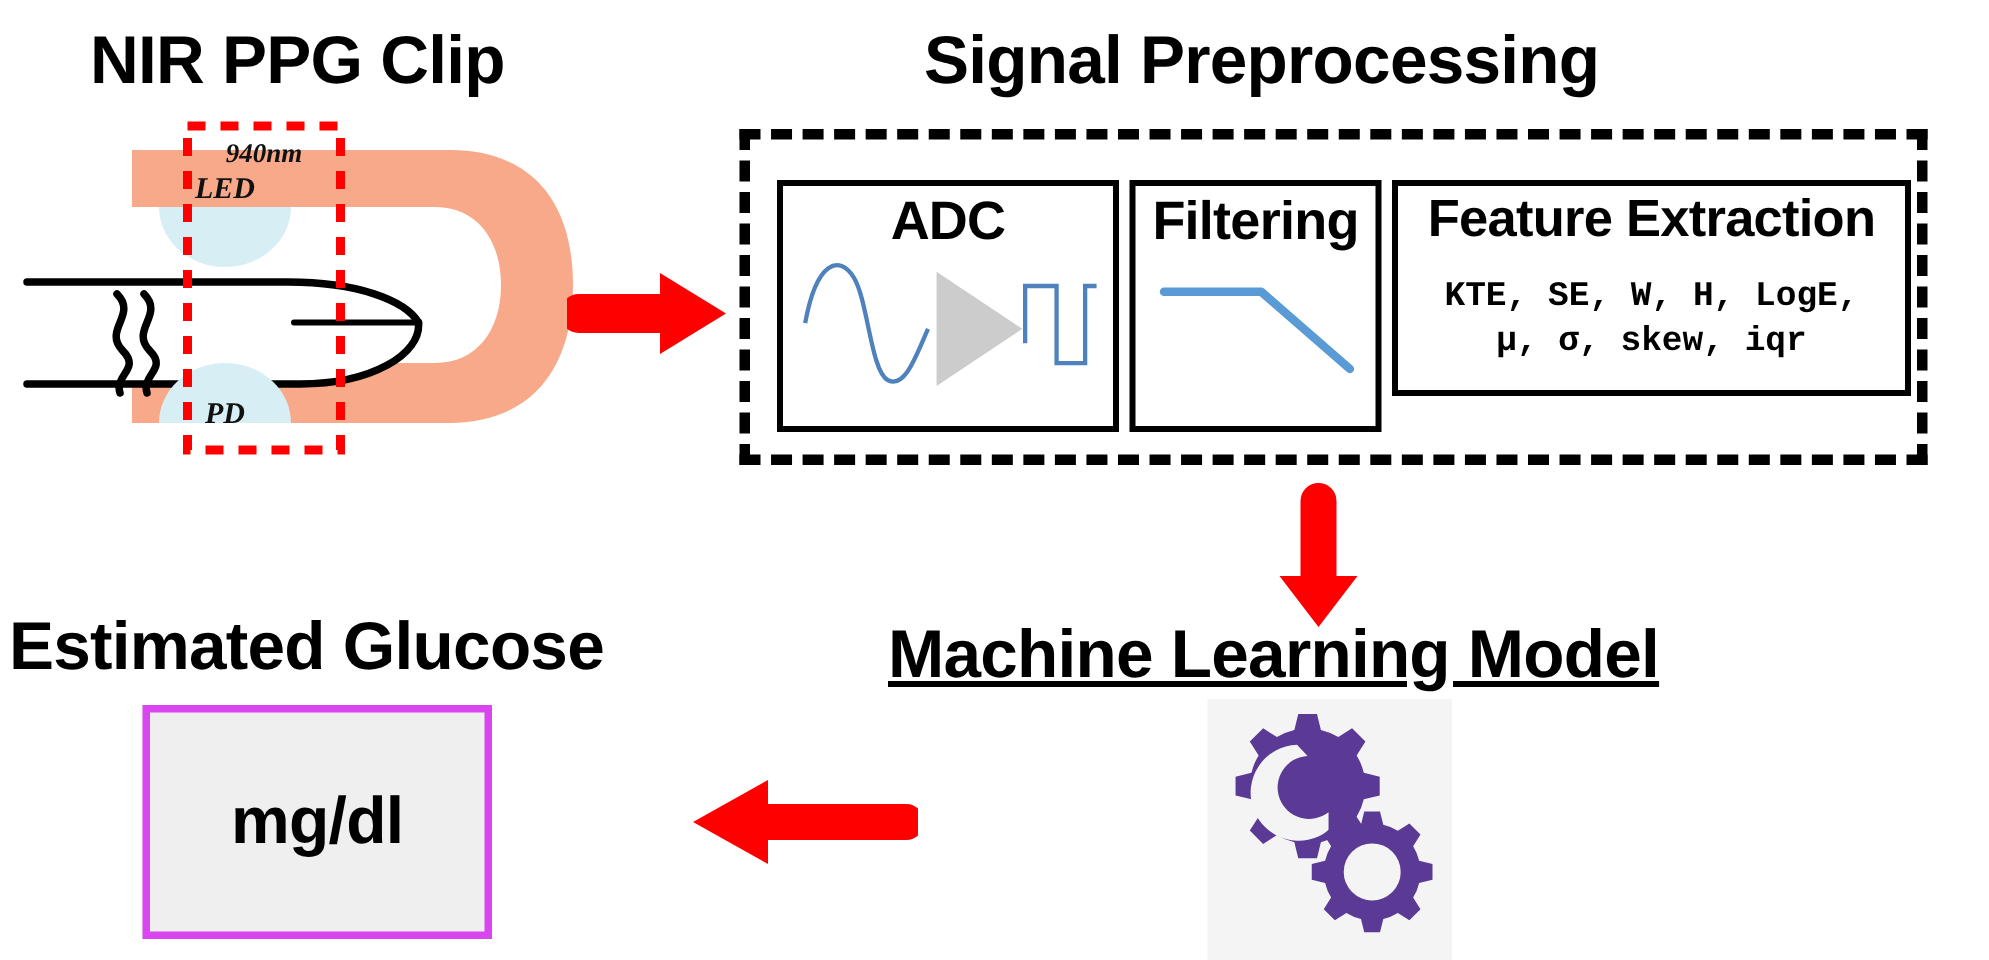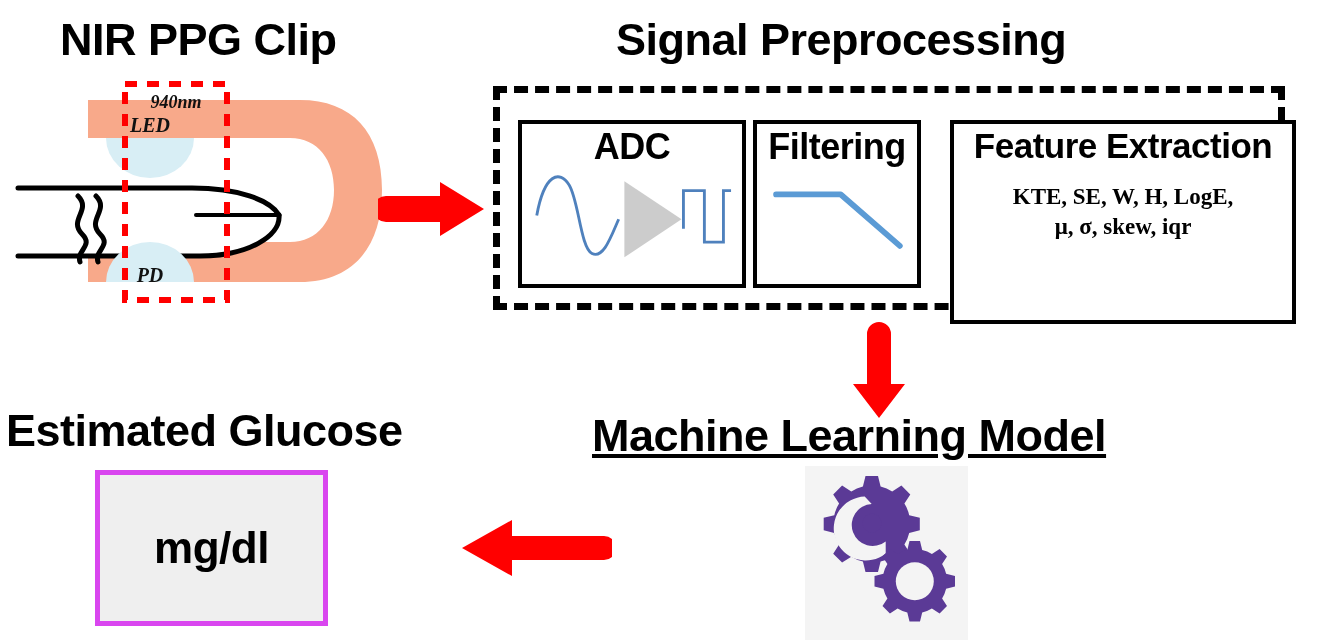--- a/index.html
+++ b/index.html
@@ -46,42 +46,42 @@
     background: #ffffff;
   }
   .sub-box {
     position: absolute;
     border: 4px solid #000000;
     background: #ffffff;
     box-sizing: border-box;
   }
   #adc-box     { left: 18px; top: 27px; width: 228px; height: 168px; }
   #filter-box  { left: 253px; top: 27px; width: 168px; height: 168px; }
-  #feature-box { left: 450px; top: 27px; width: 346px; height: 204px; }
+  #feature-box { left: 428px; top: 27px; width: 346px; height: 144px; }
 
   .sub-title {
     position: absolute;
     top: 2px;
     left: 0; right: 0;
     text-align: center;
     font-family: "Liberation Sans", sans-serif;
     font-weight: bold;
     font-size: 36px;
     color: #000000;
     white-space: nowrap;
     letter-spacing: -0.5px;
   }
   #feature-box .sub-title { font-size: 35px; }
 
   .feat-text {
     position: absolute;
     left: 0; right: 0;
     top: 58px;
     text-align: center;
-    font-family: Liberation Serif, serif;
+    font-family: Liberation Mono, monospace;
     font-weight: bold;
     font-size: 23px;
     line-height: 30px;
     color: #000000;
   }
 
   
   #gear-panel {
     left: 805px; top: 466px;
     width: 163px; height: 174px;

